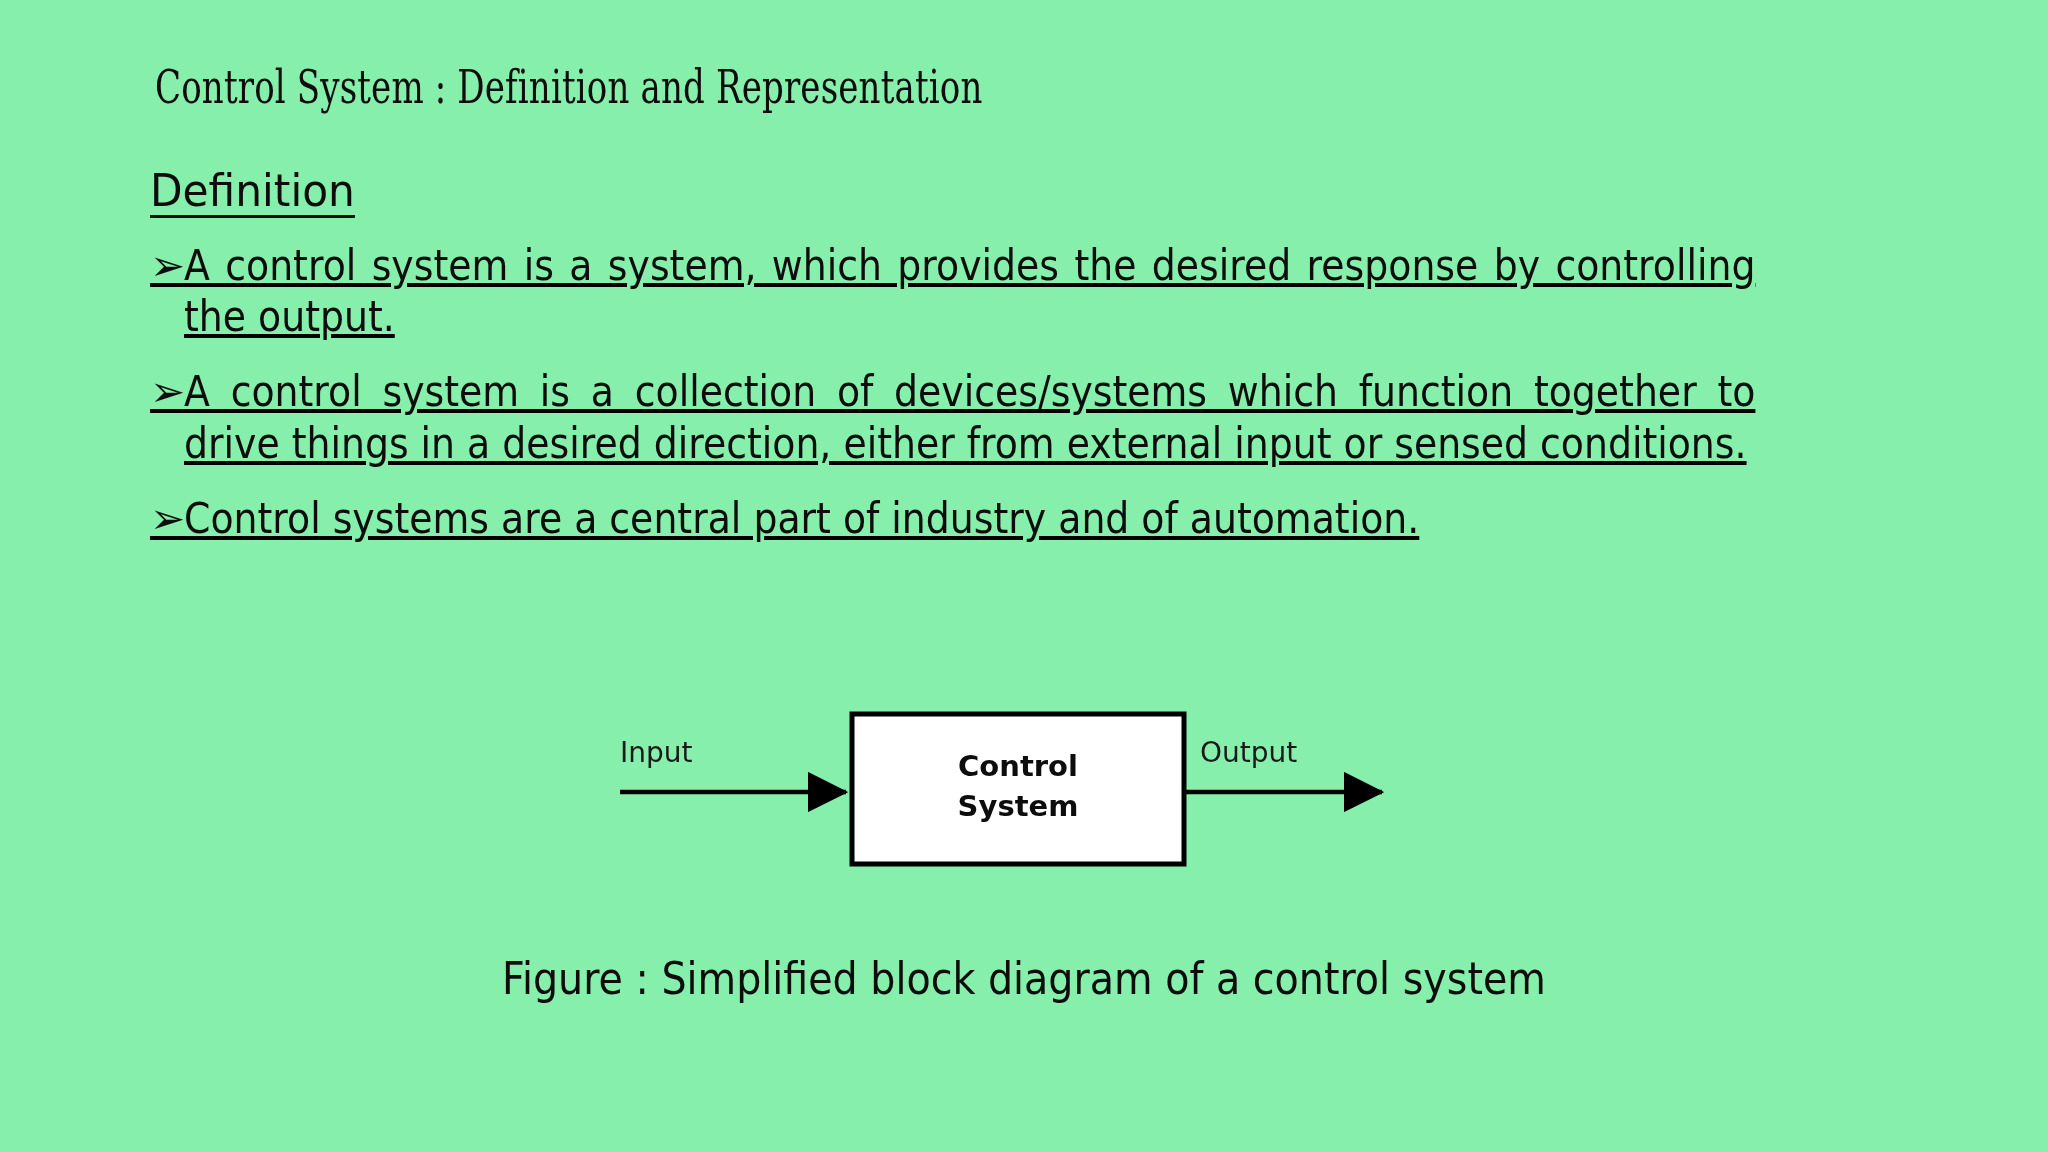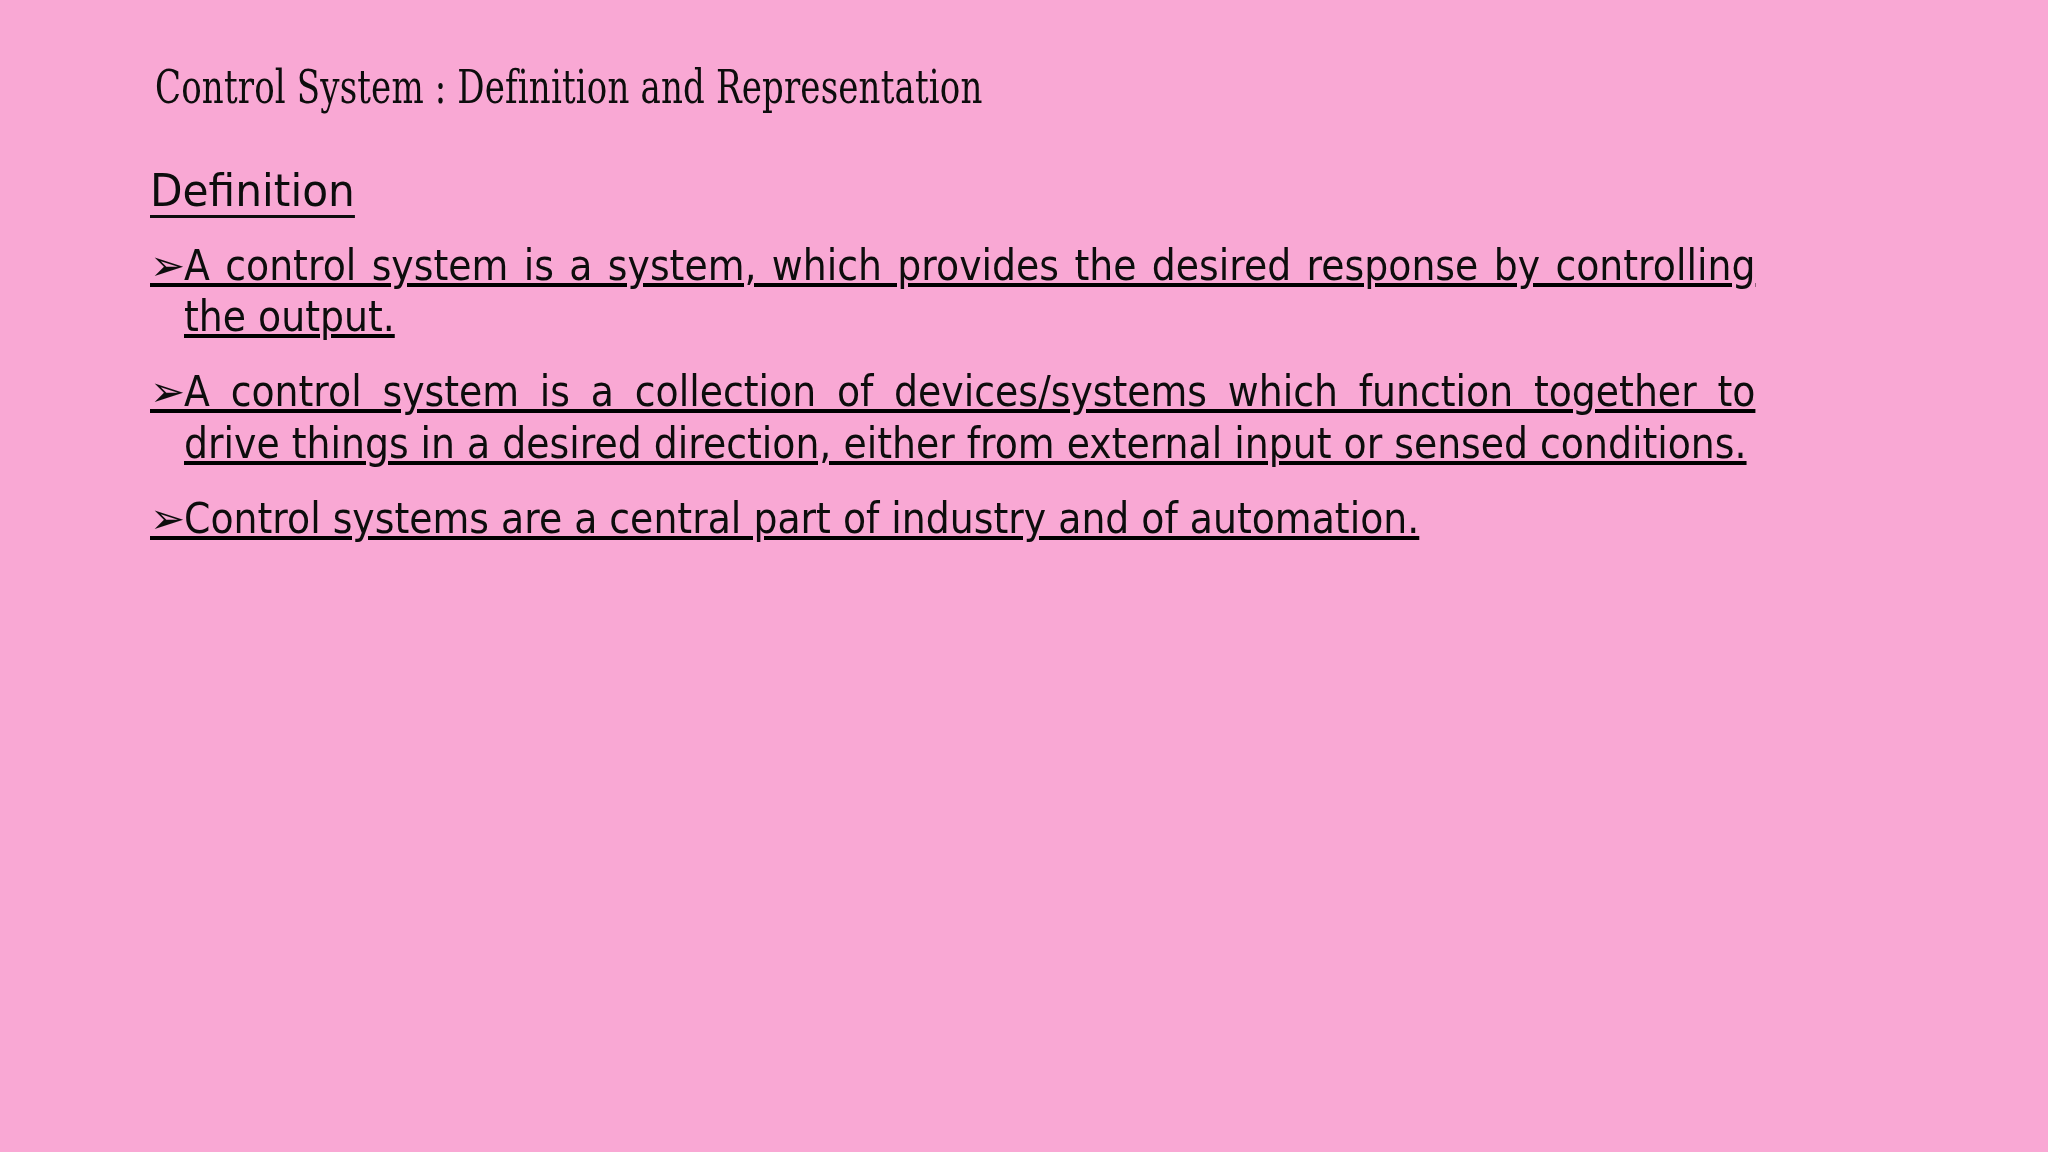--- a/index.html
+++ b/index.html
@@ -13,21 +13,21 @@
     height: 1152px;
     overflow: hidden;
     font-family: "DejaVu Sans", sans-serif;
     color: #000000;
   }
 
   .slide {
     position: relative;
     width: 2048px;
     height: 1152px;
-    background: #f9a8d4;
+    background: #86efac;
   }
 
   
   .slide-title {
     position: absolute;
     left: 155px;
     top: 62px;
     width: 1700px;
     font-family: "DejaVu Serif", "Liberation Serif", serif;
     font-size: 46px;
@@ -145,15 +145,41 @@
       <span class="bullet-text">A control system is a collection of devices/systems which function together to drive things in a desired direction, either from external input or sensed conditions.</span>
     </div>
 
     <div class="bullet">
       <span class="bullet-marker">➢</span>
       <span class="bullet-text no-justify">Control systems are a central part of industry and of automation.</span>
     </div>
 
   </div>
 
+  <div class="diagram">
+    <svg width="800" height="200" viewBox="0 0 800 200" xmlns="http://www.w3.org/2000/svg">
+      <defs>
+        <marker id="arrowhead" markerWidth="9" markerHeight="9" refX="8.5" refY="4.5" orient="auto" markerUnits="strokeWidth">
+          <path d="M0,0 L9,4.5 L0,9 z" fill="#000000"></path>
+        </marker>
+      </defs>
 
+      <line x1="20" y1="102" x2="246" y2="102" stroke="#000000" stroke-width="4.5" marker-end="url(#arrowhead)"></line>
+
+      <rect x="252" y="24" width="332" height="150" fill="#ffffff" stroke="#000000" stroke-width="5"></rect>
+
+      <line x1="584" y1="102" x2="782" y2="102" stroke="#000000" stroke-width="4.5" marker-end="url(#arrowhead)"></line>
+
+      <text id="svg-input-label" x="20" y="72" font-family="DejaVu Sans, sans-serif" font-size="28" fill="#1a1a1a">Input</text>
+
+      <text id="svg-output-label" x="600" y="72" font-family="DejaVu Sans, sans-serif" font-size="28" fill="#1a1a1a">Output</text>
+
+      <text id="svg-block-line1" x="418" y="86" text-anchor="middle" font-family="DejaVu Sans, sans-serif" font-size="29" font-weight="bold" fill="#0d0d0d">Control</text>
+
+      <text id="svg-block-line2" x="418" y="126" text-anchor="middle" font-family="DejaVu Sans, sans-serif" font-size="29" font-weight="bold" fill="#0d0d0d">System</text>
+    </svg>
+  </div>
+
+  <div class="figure-caption">
+    <span>Figure : Simplified block diagram of a control system</span>
+  </div>
 
 </div>
 
 </body></html>

